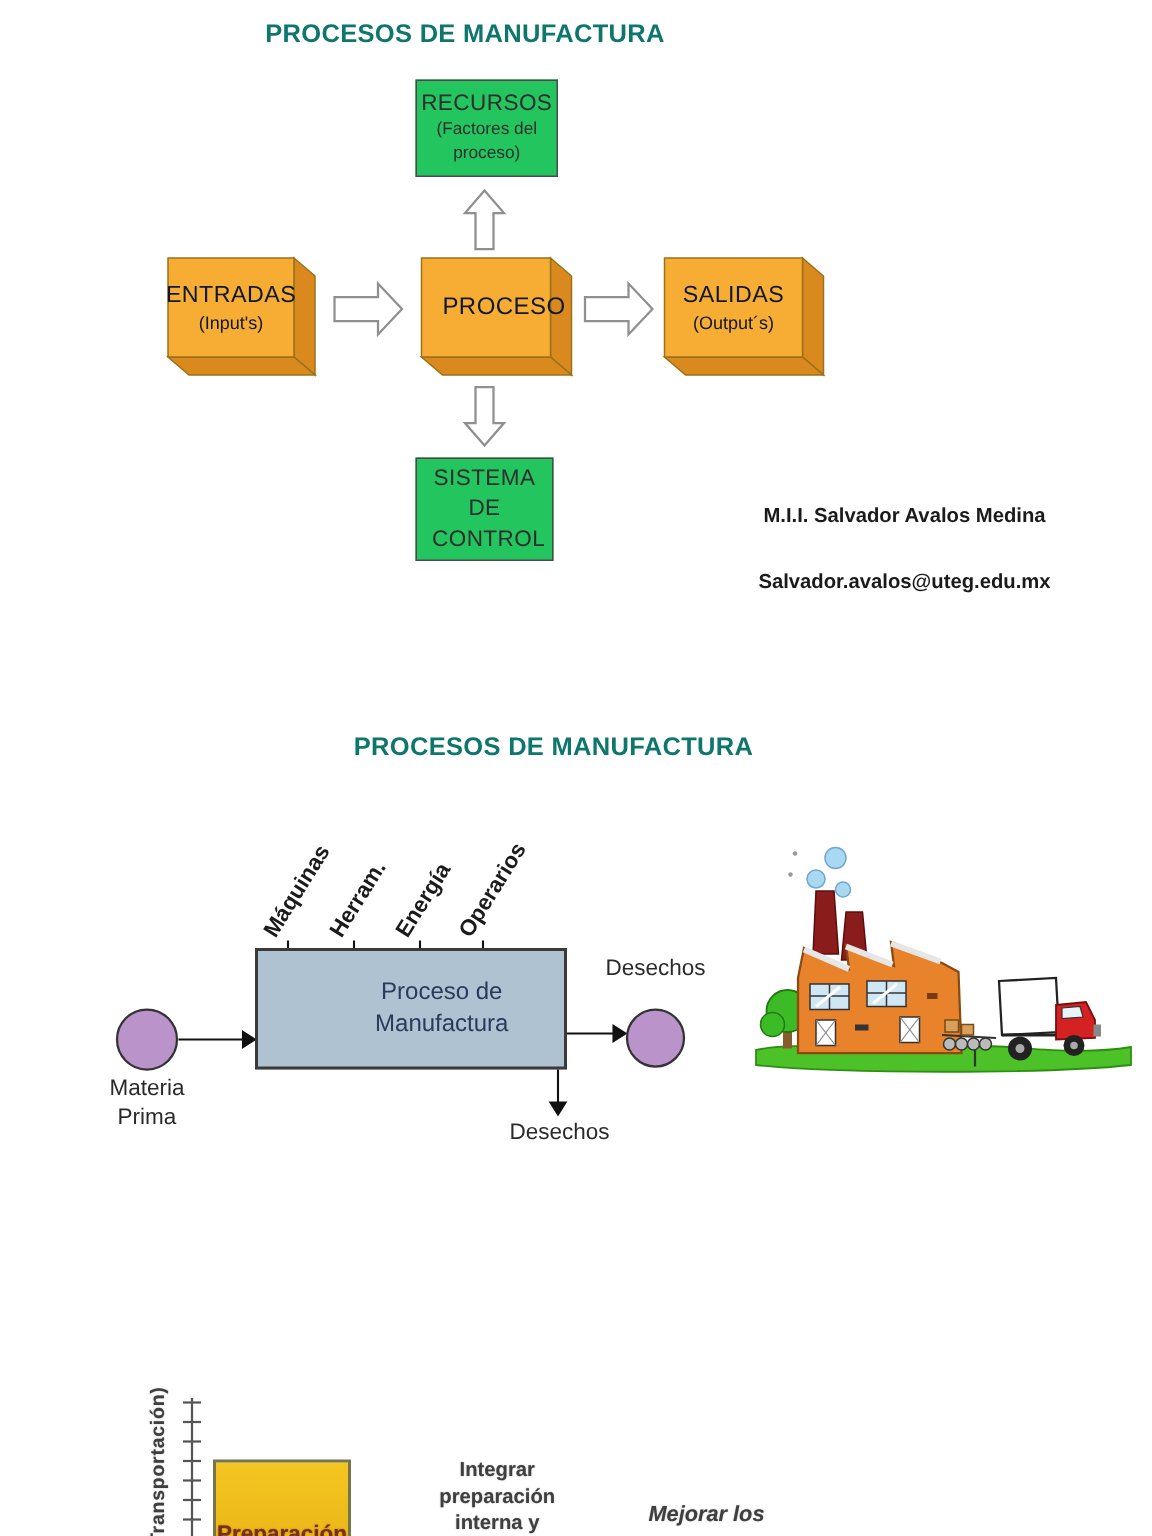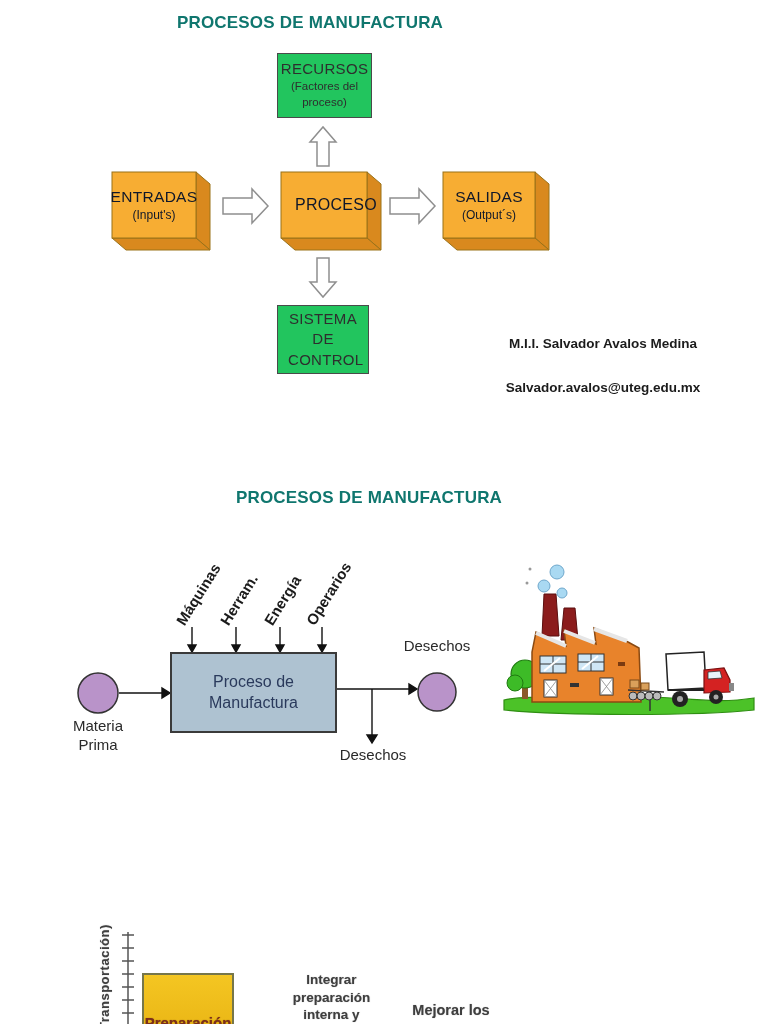--- a/index.html
+++ b/index.html
@@ -155,21 +155,21 @@
   <div class="abs author-line" style="left:498px;top:336px;width:210px;">M.I.I. Salvador Avalos Medina</div>
   <div class="abs author-line" style="left:498px;top:380px;width:210px;">Salvador.avalos@uteg.edu.mx</div>
 
   <div class="abs slide-title" style="left:169px;top:488px;width:400px;">PROCESOS DE MANUFACTURA</div>
 
   <div class="abs diag-label" style="left:187px;top:612px;">Máquinas</div>
   <div class="abs diag-label" style="left:231px;top:612px;">Herram.</div>
   <div class="abs diag-label" style="left:275px;top:612px;">Energía</div>
   <div class="abs diag-label" style="left:317px;top:612px;">Operarios</div>
 
-  <div class="abs process2-box" style="left:170px;top:652px;width:163px;height:77px;">
+  <div class="abs process2-box" style="left:170px;top:632px;width:163px;height:77px;padding-left:41px;">
     <div style="width:110px;">Proceso de Manufactura</div>
   </div>
 
   <div class="abs node-label" style="left:67px;top:717px;width:62px;">Materia Prima</div>
   <div class="abs node-label" style="left:393px;top:637px;width:88px;">Desechos</div>
   <div class="abs node-label" style="left:333px;top:746px;width:80px;">Desechos</div>
 
   <svg class="abs" style="left:500px;top:562px;" width="258" height="160" viewBox="0 0 258 160">
 
     <path d="M4,138 C40,130 80,144 120,137 C160,130 205,144 254,136 L254,148 C200,154 60,154 4,148 Z" fill="#4cc228" stroke="#2f8e12" stroke-width="1.2"></path>
@@ -238,21 +238,21 @@
       <circle cx="180" cy="137" r="3" fill="#aaaaaa"></circle>
       <circle cx="216" cy="135" r="7" fill="#222222"></circle>
       <circle cx="216" cy="135" r="2.5" fill="#aaaaaa"></circle>
       <rect x="229" y="121" width="5" height="8" fill="#888888"></rect>
     </g>
   </svg>
 
 
   <div class="abs blurry" style="left:283px;top:933px;width:97px;font-size:13.5px;margin-top:38px;">Integrar preparación interna y externa</div>
 
-  <div class="abs blurry" style="left:396px;top:1001px;width:110px;font-size:14.5px;">Mejorar los</div>
+  <div class="abs blurry" style="left:416px;top:1001px;width:110px;font-size:14.5px;font-style:italic;">Mejorar los</div>
 
   <div class="abs rot-axis-label" style="left:97px;top:1030px;">Transportación)</div>
 
   <div class="abs prep-box" style="left:142px;top:973px;width:88px;height:62px;">
     <div class="txt">Preparación</div>
   </div>
 
 </div>
 
 </body></html>

